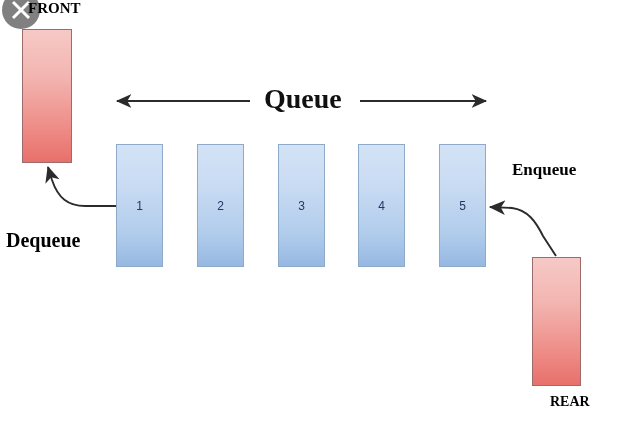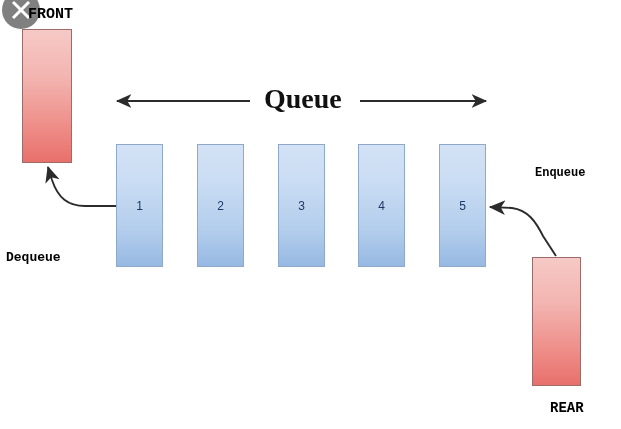--- a/index.html
+++ b/index.html
@@ -75,29 +75,28 @@
   #q4 { left: 358px; }
   #q5 { left: 439px; }
 
   
   .lbl {
     position: absolute;
     white-space: nowrap;
     color: #000000;
   }
   .lbl-bold {
-    font-family: Liberation Mono, monospace;
+    font-family: Liberation Serif, serif;
     font-weight: bold;
     font-size: 15px;
-    margin-top: 6px;
   }
   #lbl-front { left: 28px;  top: 0px;   font-size: 15px; }
   #lbl-rear  { left: 550px; top: 394px; font-size: 14px; }
-  #lbl-dequeue { left: 6px;   top: 244px; font-size: 13px; }
-  #lbl-enqueue { left: 535px; top: 160px; font-size: 12px; }
+  #lbl-dequeue { left: 6px;   top: 229px; font-size: 20px; }
+  #lbl-enqueue { left: 512px; top: 160px; font-size: 17px; }
   #lbl-queue {
     left: 264px;
     top: 83px;
     font-family: "Liberation Serif", serif;
     font-size: 28px;
     color: #111111;
     font-weight: bold;
   }
 
   

